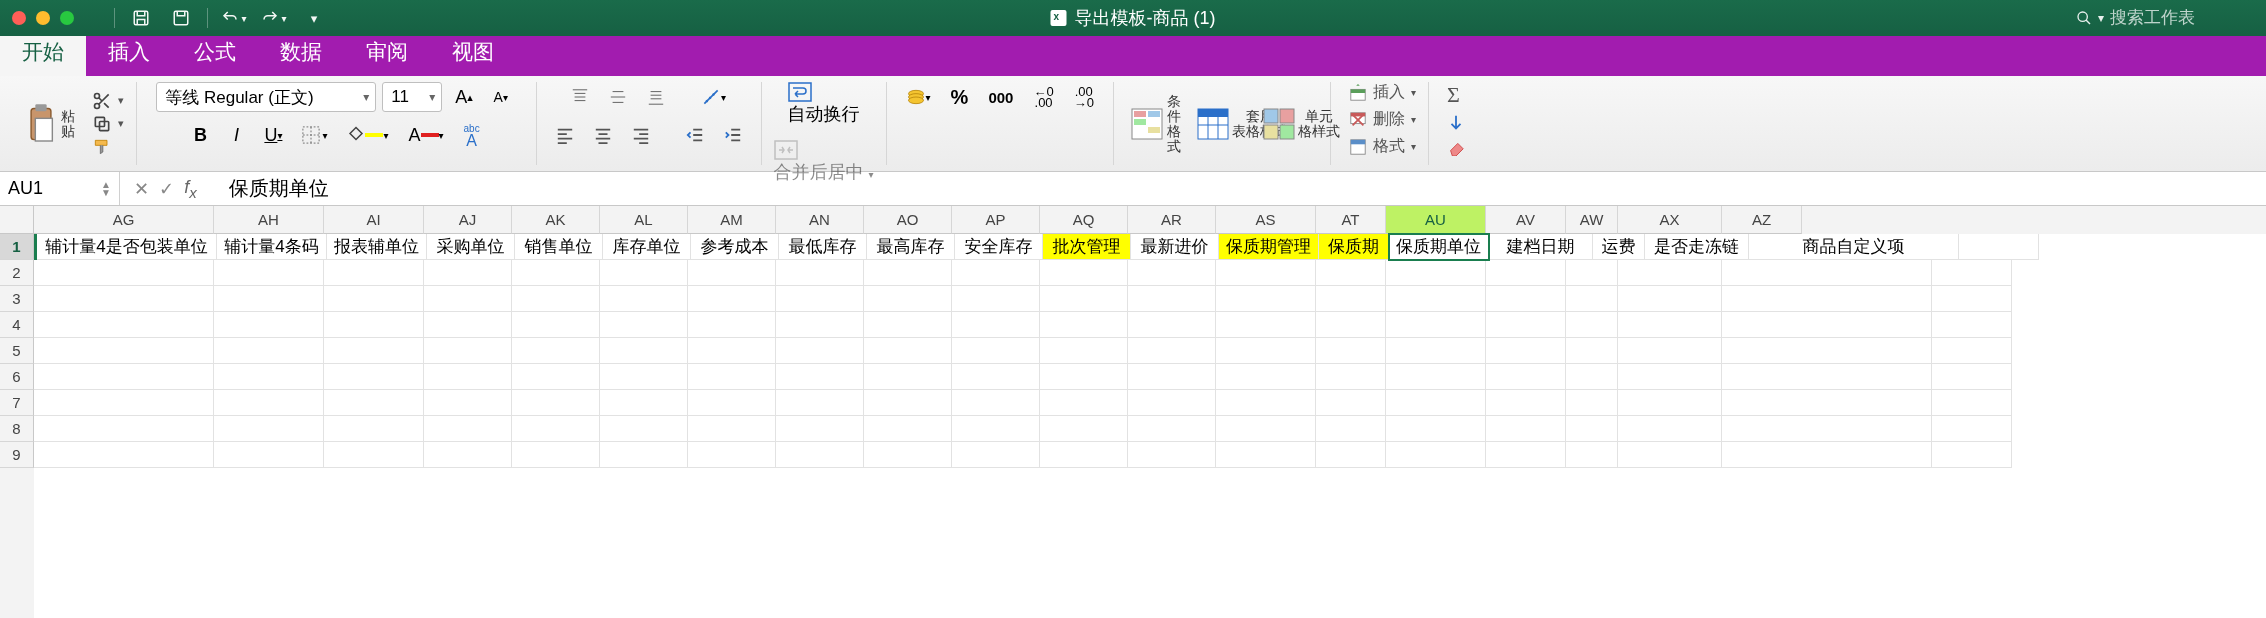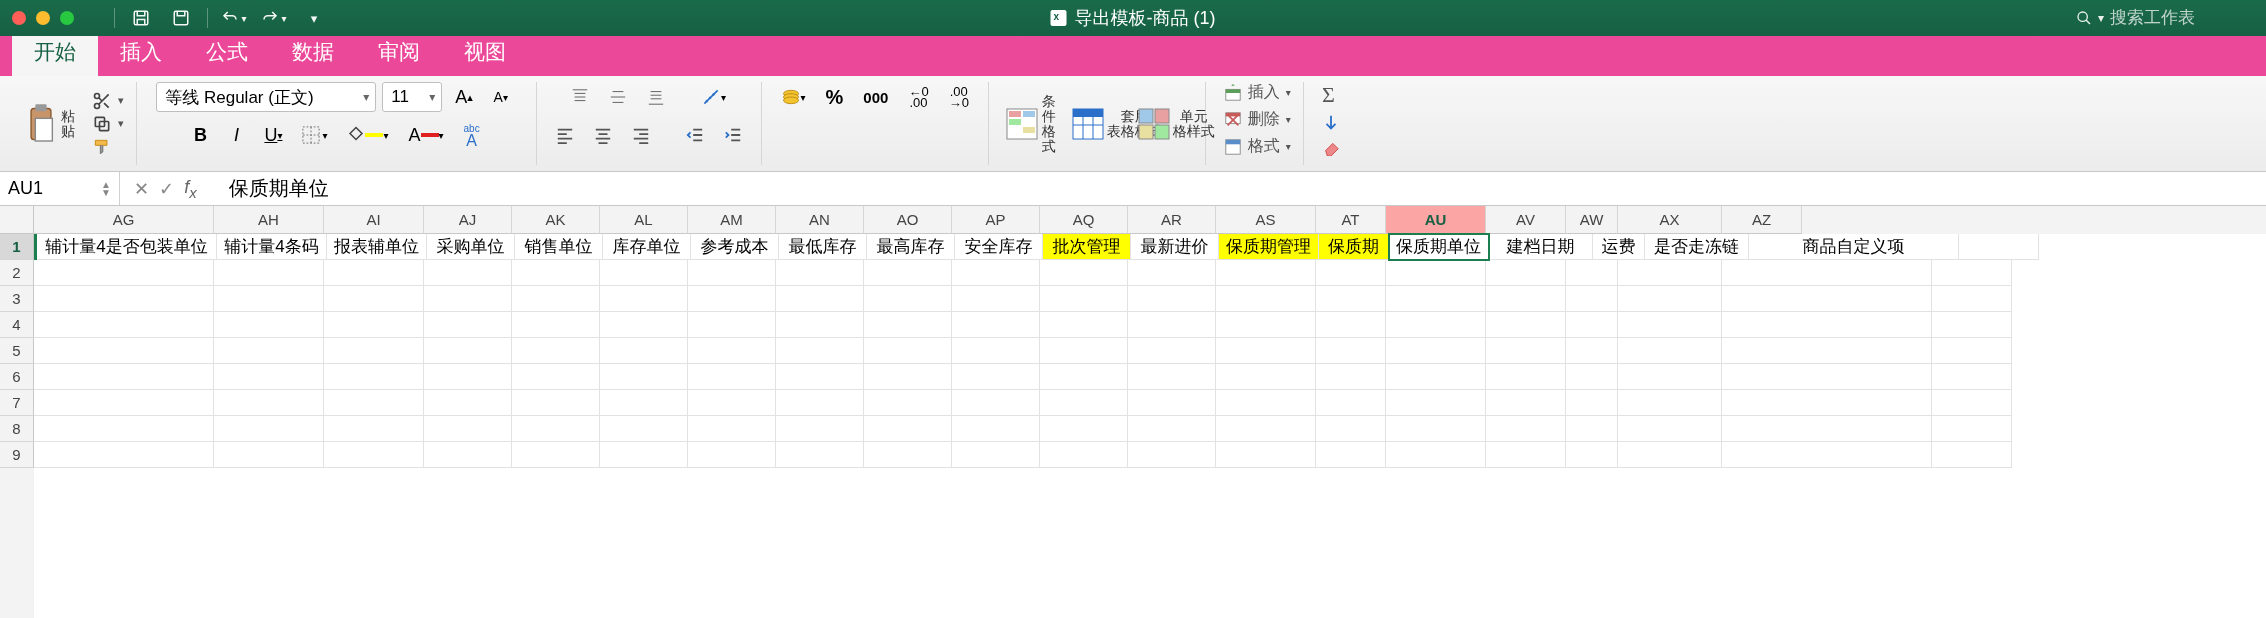--- a/index.html
+++ b/index.html
@@ -14,21 +14,21 @@
 .qat .qbtn { width:28px; height:22px; display:flex; align-items:center; justify-content:center; opacity:.95; cursor:pointer; }
 .qat .sep { width:1px; height:20px; background:rgba(255,255,255,.3); }
 .title-center { position:absolute; left:50%; transform:translateX(-50%); display:flex; align-items:center; gap:8px; font-size:18px; }
 .title-fileicon { width:16px; height:16px; background:#fff; border-radius:2px; position:relative; }
 .title-fileicon::after{content:"x";position:absolute;font-size:10px;color:#166043;left:3px;top:1px;font-weight:bold;}
 .search-right { margin-left:auto; display:flex; align-items:center; gap:6px; margin-right:16px; opacity:.9; font-size:17px; }
 .search-right input { background:transparent; border:none; color:#fff; font-size:17px; width:140px; }
 .search-right input::placeholder{color:rgba(255,255,255,.8);}
 
 
-.tabstrip { height:40px; background:#ec4899; display:flex; align-items:flex-end; padding-left:12px; gap:0; }
+.tabstrip { height:40px; background:#a21caf; display:flex; align-items:flex-end; gap:0; }
 .tab { padding:8px 22px 10px; color:#fff; font-size:21px; cursor:pointer; }
 .tab.active { background:#f5f5f5; color:#166043; font-weight:500; border-radius:4px 4px 0 0; }
 
 
 .ribbon { height:96px; background:linear-gradient(#f7f7f7,#ececec); border-bottom:1px solid #c8c8c8; display:flex; align-items:stretch; padding:6px 8px; }
 .rgroup { display:flex; flex-direction:column; align-items:center; justify-content:flex-start; padding:0 12px; border-right:1px solid #d6d6d6; position:relative; }
 .rgroup:last-child{border-right:none;}
 .rrow { display:flex; align-items:center; gap:6px; }
 .rbtn { height:30px; min-width:30px; padding:0 6px; display:flex; align-items:center; justify-content:center; border:1px solid transparent; border-radius:3px; cursor:pointer; background:transparent; }
 .rselect { height:30px; border:1px solid #bfbfbf; background:#fff; padding:0 22px 0 8px; font-size:17px; border-radius:3px; position:relative; display:flex; align-items:center; cursor:pointer; }
@@ -48,21 +48,21 @@
 .fxbtns { display:flex; align-items:center; gap:10px; padding:0 14px; }
 .fxbtns .fxb{color:#888;font-size:18px;cursor:pointer;}
 .fxlabel{font-style:italic;color:#666;margin-right:10px;}
 .fxinput { flex:1; border:none; font-size:20px; padding:0 8px; outline:none; }
 
 
 .sheet-wrap { display:flex; height:calc(618px - 36px - 40px - 96px - 34px); }
 .corner { width:34px; height:28px; background:#f3f3f3; border-right:1px solid #c8c8c8; border-bottom:1px solid #c8c8c8; }
 .colheads { height:28px; display:flex; background:#f3f3f3; flex:1; }
 .colhead { border-right:1px solid #d6d6d6; border-bottom:1px solid #c8c8c8; display:flex; align-items:center; justify-content:center; font-size:15px; color:#444; cursor:pointer; flex-shrink:0; }
-.colhead.sel{background:#fca5a5;font-weight:700;color:#166043;}
+.colhead.sel{background:#bef264;font-weight:400;color:#166043;}
 .rowheads { width:34px; background:#f3f3f3; }
 .rowhead { height:26px; border-bottom:1px solid #d6d6d6; border-right:1px solid #c8c8c8; display:flex; align-items:center; justify-content:center; font-size:15px; color:#444; cursor:pointer; }
 .rowhead.sel{background:#d8d8d8;font-weight:600;color:#166043;}
 .grid { flex:1; position:relative; }
 .row { display:flex; height:26px; }
 .cell { border-right:1px solid #e2e2e2; border-bottom:1px solid #e2e2e2; font-size:17px; display:flex; align-items:center; justify-content:center; white-space:nowrap; overflow:visible; flex-shrink:0; }
 .cell.hl { background:#ffff00; }
 .cell.active { outline:2px solid #1a7e4f; outline-offset:-1px; z-index:2; position:relative; }
 .sheet-cols{display:flex;flex-direction:column;flex:1;}
 .sheet-body{display:flex;flex:1;}
@@ -260,20 +260,37 @@
         </div>
       <div class="rbtn">
           <svg width="18" height="18" viewBox="0 0 20 20" stroke="#555" fill="none" stroke-width="2">
             <path d="M8 4h10M8 10h10M8 16h10"></path>
             <path d="M2 7l3 3-3 3" stroke="#2a6fc9"></path>
           </svg>
         </div>
     </div>
   </div>
 
+  <div class="rgroup">
+    <div class="mrow" style="margin-bottom:14px;">
+      <svg width="24" height="20" viewBox="0 0 24 20" fill="none" stroke="#2a6fc9" stroke-width="1.5">
+          <rect x="1" y="1" width="22" height="18"></rect>
+          <path d="M5 6h10a3 3 0 010 6h-8m0 0l3-3m-3 3l3 3"></path>
+        </svg>
+      <span>自动换行</span>
+    </div>
+    <div class="mrow disabled">
+      <svg width="24" height="20" viewBox="0 0 24 20" fill="none" stroke="#888" stroke-width="1.5">
+          <rect x="1" y="1" width="22" height="18"></rect>
+          <path d="M5 10h5m4 0h5M8 7l2 3-2 3M16 7l-2 3 2 3"></path>
+        </svg>
+      <span>合并后居中</span>
+      <span style="font-size:10px;">▾</span>
+    </div>
+  </div>
 
   <div class="rgroup">
     <div class="rrow">
       <div class="rbtn">
           <svg width="20" height="18" viewBox="0 0 24 20">
             <ellipse cx="12" cy="6" rx="9" ry="4" fill="#f4c430" stroke="#b8860b"></ellipse>
             <ellipse cx="12" cy="10" rx="9" ry="4" fill="#f4c430" stroke="#b8860b"></ellipse>
             <ellipse cx="12" cy="14" rx="9" ry="4" fill="#f4c430" stroke="#b8860b"></ellipse>
           </svg>
           <span style="font-size:10px;">▾</span>

